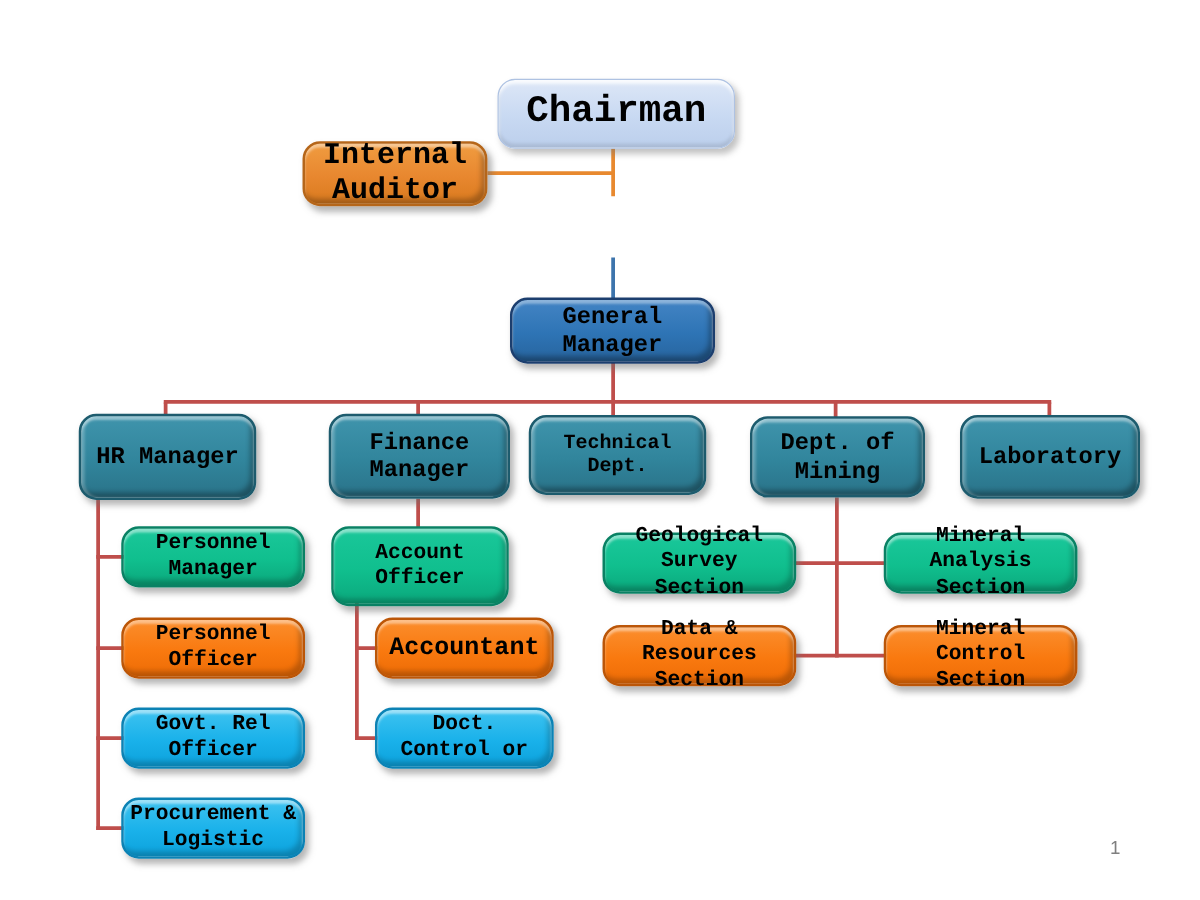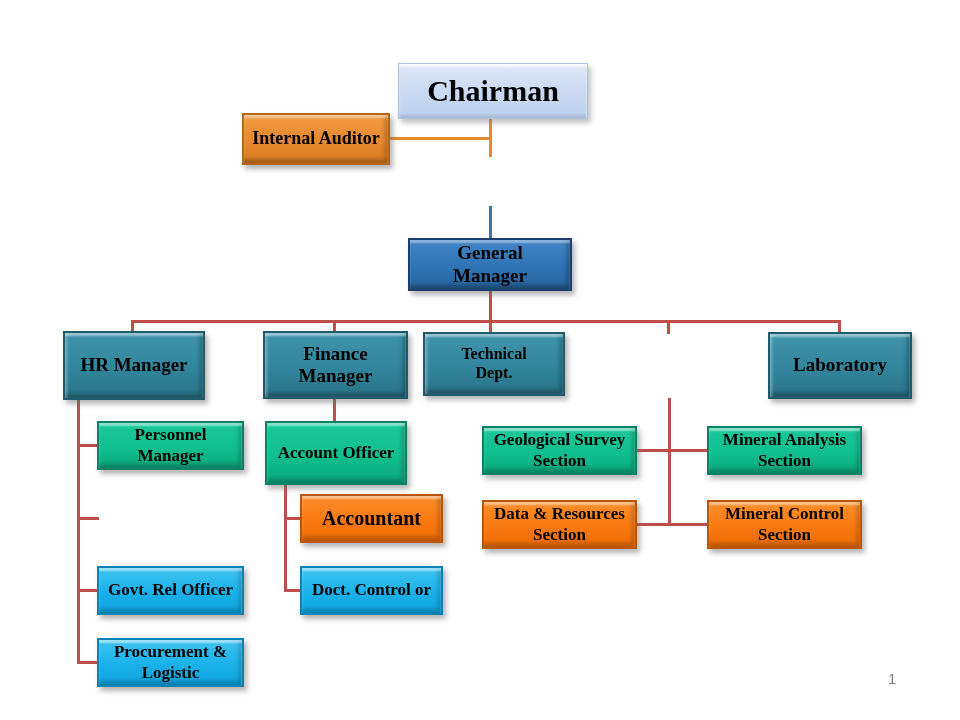--- a/index.html
+++ b/index.html
@@ -11,22 +11,23 @@
     font-family:"Liberation Serif", serif;
   }
   .node{
     position:absolute;
     box-sizing:border-box;
     display:flex;align-items:center;justify-content:center;
     text-align:center;
     font-weight:bold;color:#000;
     white-space:pre-line;
     line-height:1.18;
-    border-radius:0;
+    border-radius:14px;
     padding:2px 4px;
+    font-family:Liberation Mono, monospace;
   }
   
   .c-chairman{
     background:linear-gradient(180deg,#dde7f7 0%,#c8d9f2 55%,#bccfec 100%);
     border:1px solid #aec2e2;
     box-shadow: inset 0 3px 3px rgba(255,255,255,.85), inset 0 -3px 3px rgba(0,0,0,.10),
                 3px 4px 5px rgba(120,120,120,.45);
   }
   .c-auditor{
     background:linear-gradient(180deg,#f09c40 0%,#e8872f 55%,#d97a1e 100%);
@@ -110,40 +111,43 @@
   <div class="line red" style="left:284px;top:470px;width:3px;height:122px;"></div>
   <div class="line red" style="left:284px;top:517px;width:18px;height:3px;"></div>
   <div class="line red" style="left:284px;top:589px;width:18px;height:3px;"></div>
 
   <div class="line red" style="left:668px;top:398px;width:3px;height:128px;"></div>
   <div class="line red" style="left:635px;top:449px;width:74px;height:3px;"></div>
   <div class="line red" style="left:635px;top:523px;width:74px;height:3px;"></div>
 
   <div class="node c-chairman" style="left:398px;top:63px;width:190px;height:56px;font-size:30px;">Chairman</div>
 
-  <div class="node c-auditor" style="left:242px;top:113px;width:148px;height:52px;font-size:18px;">Internal Auditor</div>
+  <div class="node c-auditor" style="left:242px;top:113px;width:148px;height:52px;font-size:24px;">Internal Auditor</div>
 
 
   <div class="node c-navy" style="left:408px;top:238px;width:164px;height:53px;font-size:19px;">General
 Manager</div>
 
   <div class="node c-teal" style="left:63px;top:331px;width:142px;height:69px;font-size:19px;">HR Manager</div>
 
   <div class="node c-teal" style="left:263px;top:331px;width:145px;height:68px;font-size:19px;">Finance
 Manager</div>
 
   <div class="node c-teal" style="left:423px;top:332px;width:142px;height:64px;font-size:16px;">Technical
 Dept.</div>
 
+  <div class="node c-teal" style="left:600px;top:333px;width:140px;height:65px;font-size:19px;">Dept. of
+Mining</div>
 
   <div class="node c-teal" style="left:768px;top:332px;width:144px;height:67px;font-size:19px;">Laboratory</div>
 
   <div class="node c-emerald" style="left:97px;top:421px;width:147px;height:49px;font-size:17px;">Personnel
 Manager</div>
 
+  <div class="node c-orange" style="left:97px;top:494px;width:147px;height:49px;font-size:17px;">Personnel Officer</div>
 
   <div class="node c-blue" style="left:97px;top:566px;width:147px;height:49px;font-size:17px;">Govt. Rel Officer</div>
 
   <div class="node c-blue" style="left:97px;top:638px;width:147px;height:49px;font-size:17px;">Procurement &amp;
 Logistic</div>
 
   <div class="node c-emerald" style="left:265px;top:421px;width:142px;height:64px;font-size:17px;">Account Officer</div>
 
   <div class="node c-orange" style="left:300px;top:494px;width:143px;height:49px;font-size:20px;">Accountant</div>
 

